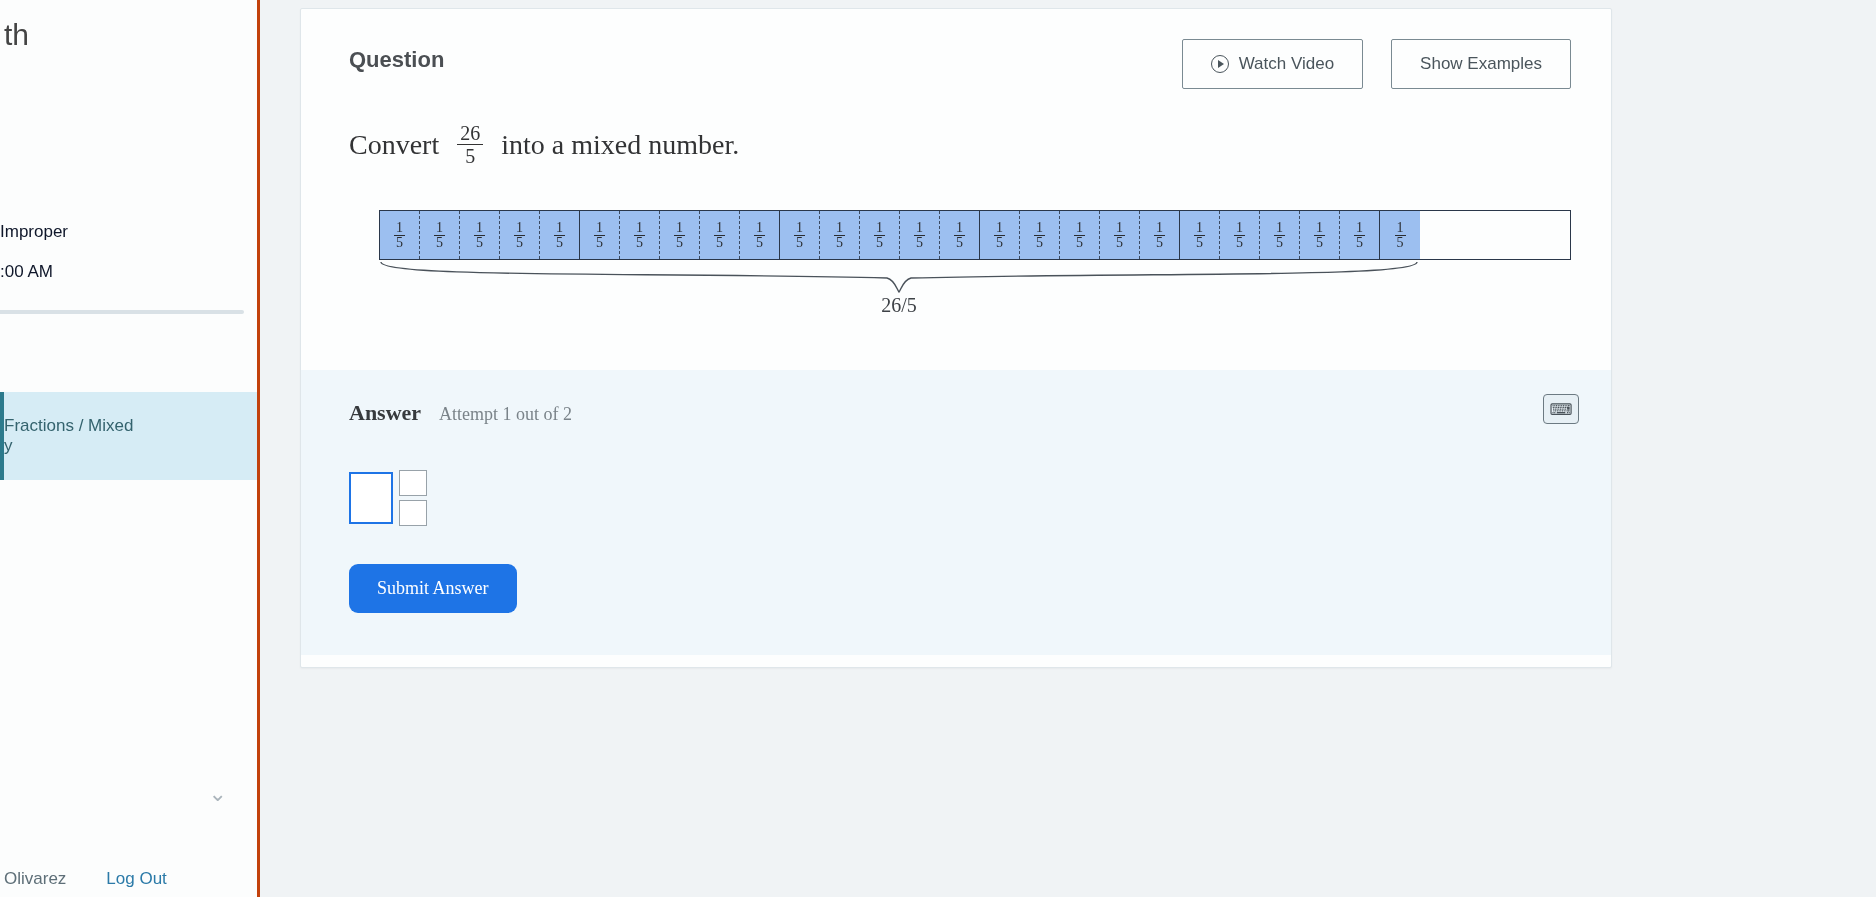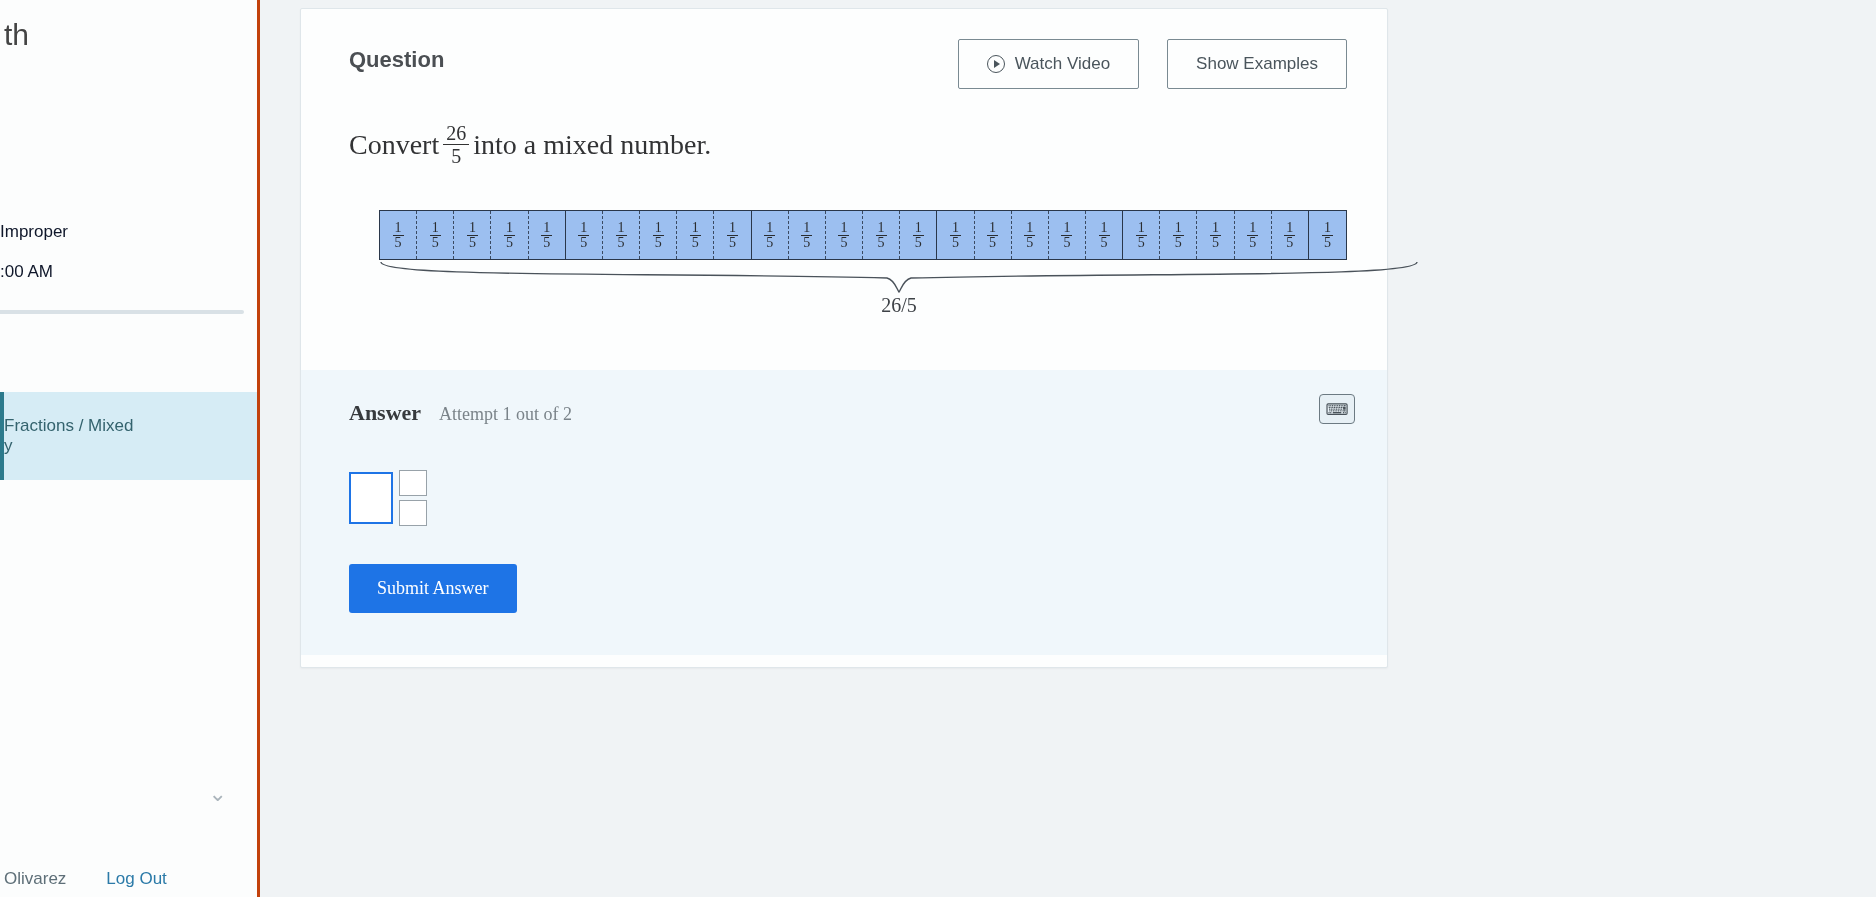--- a/index.html
+++ b/index.html
@@ -70,21 +70,21 @@
       flex-direction: column;
       position: relative;
     }
     .main-card {
       background: #fdfefe;
       border: 1px solid #dfe6ea;
       border-radius: 2px;
       box-shadow: 0 1px 2px rgba(0,0,0,0.04);
       margin-top: 8px;
       padding: 22px 40px 40px 48px;
-      width: 1088px;
+      width: 1312px;
       min-height: 660px;
       position: relative;
     }
     .card-header {
       display: flex;
       align-items: center;
       justify-content: space-between;
     }
     .question-label {
       font-size: 22px;
@@ -135,21 +135,21 @@
       align-items: center;
     }
     .frac {
       display: inline-flex;
       flex-direction: column;
       align-items: center;
       font-size: 20px;
       line-height: 1;
       vertical-align: middle;
       font-family: 'Times New Roman', serif;
-      margin: 0 4px;
+      margin: 0 18px;
     }
     .frac .num { border-bottom: 1.4px solid #333; padding: 0 3px 1px; }
     .frac .den { padding-top: 1px; }
     .vis-area { margin-top: 44px; margin-left: 30px; }
     .fifths-row {
       display: flex;
       border: 1px solid #2a374a;
     }
     .fifth-cell {
       width: 40px;
@@ -228,21 +228,21 @@
       background: #fff;
     }
     .submit-btn {
       margin-top: 38px;
       background: #1e74e6;
       color: #fff;
       border: none;
       font-size: 18px;
       font-family: 'Times New Roman', serif;
       padding: 14px 28px;
-      border-radius: 3px;
+      border-radius: 9px;
       cursor: pointer;
     }
     .logout { color:#2b7aa8; cursor:pointer; }
   </style>
 </head>
 <body>
 
 <div class="sidebar">
   <div class="sidebar-title">th</div>
 

